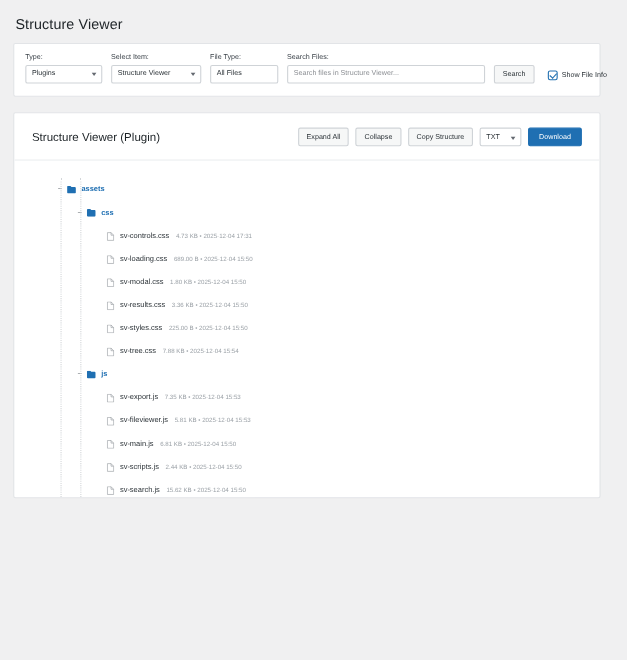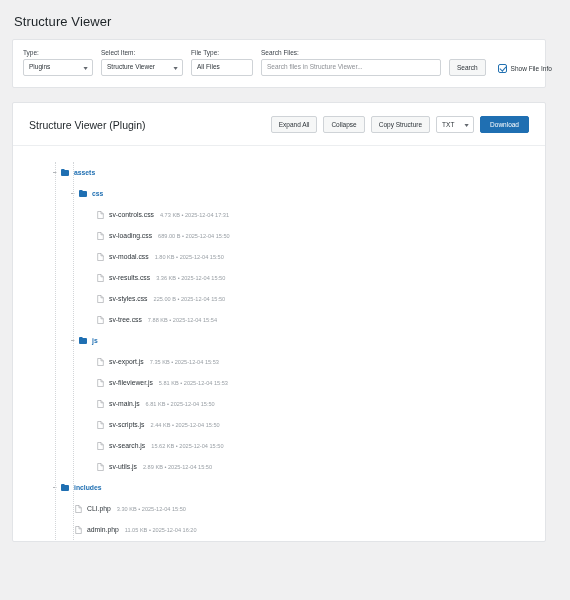--- a/index.html
+++ b/index.html
@@ -95,21 +95,21 @@
     transform: rotate(42deg);
   }
   .chk-label { font-size: 6.5px; color: #2c3338; white-space: nowrap; }
 
   
   .main-card {
     background: #fff;
     border: 1px solid #e2e4e7;
     border-radius: 2px;
     margin-top: 14px;
-    height: 440px;
+    height: 351px;
     overflow: hidden;
     position: relative;
   }
   .card-head {
     display: flex;
     align-items: center;
     justify-content: space-between;
     padding: 13px 16px 12px 16px;
     border-bottom: 1px solid #eceef0;
   }

